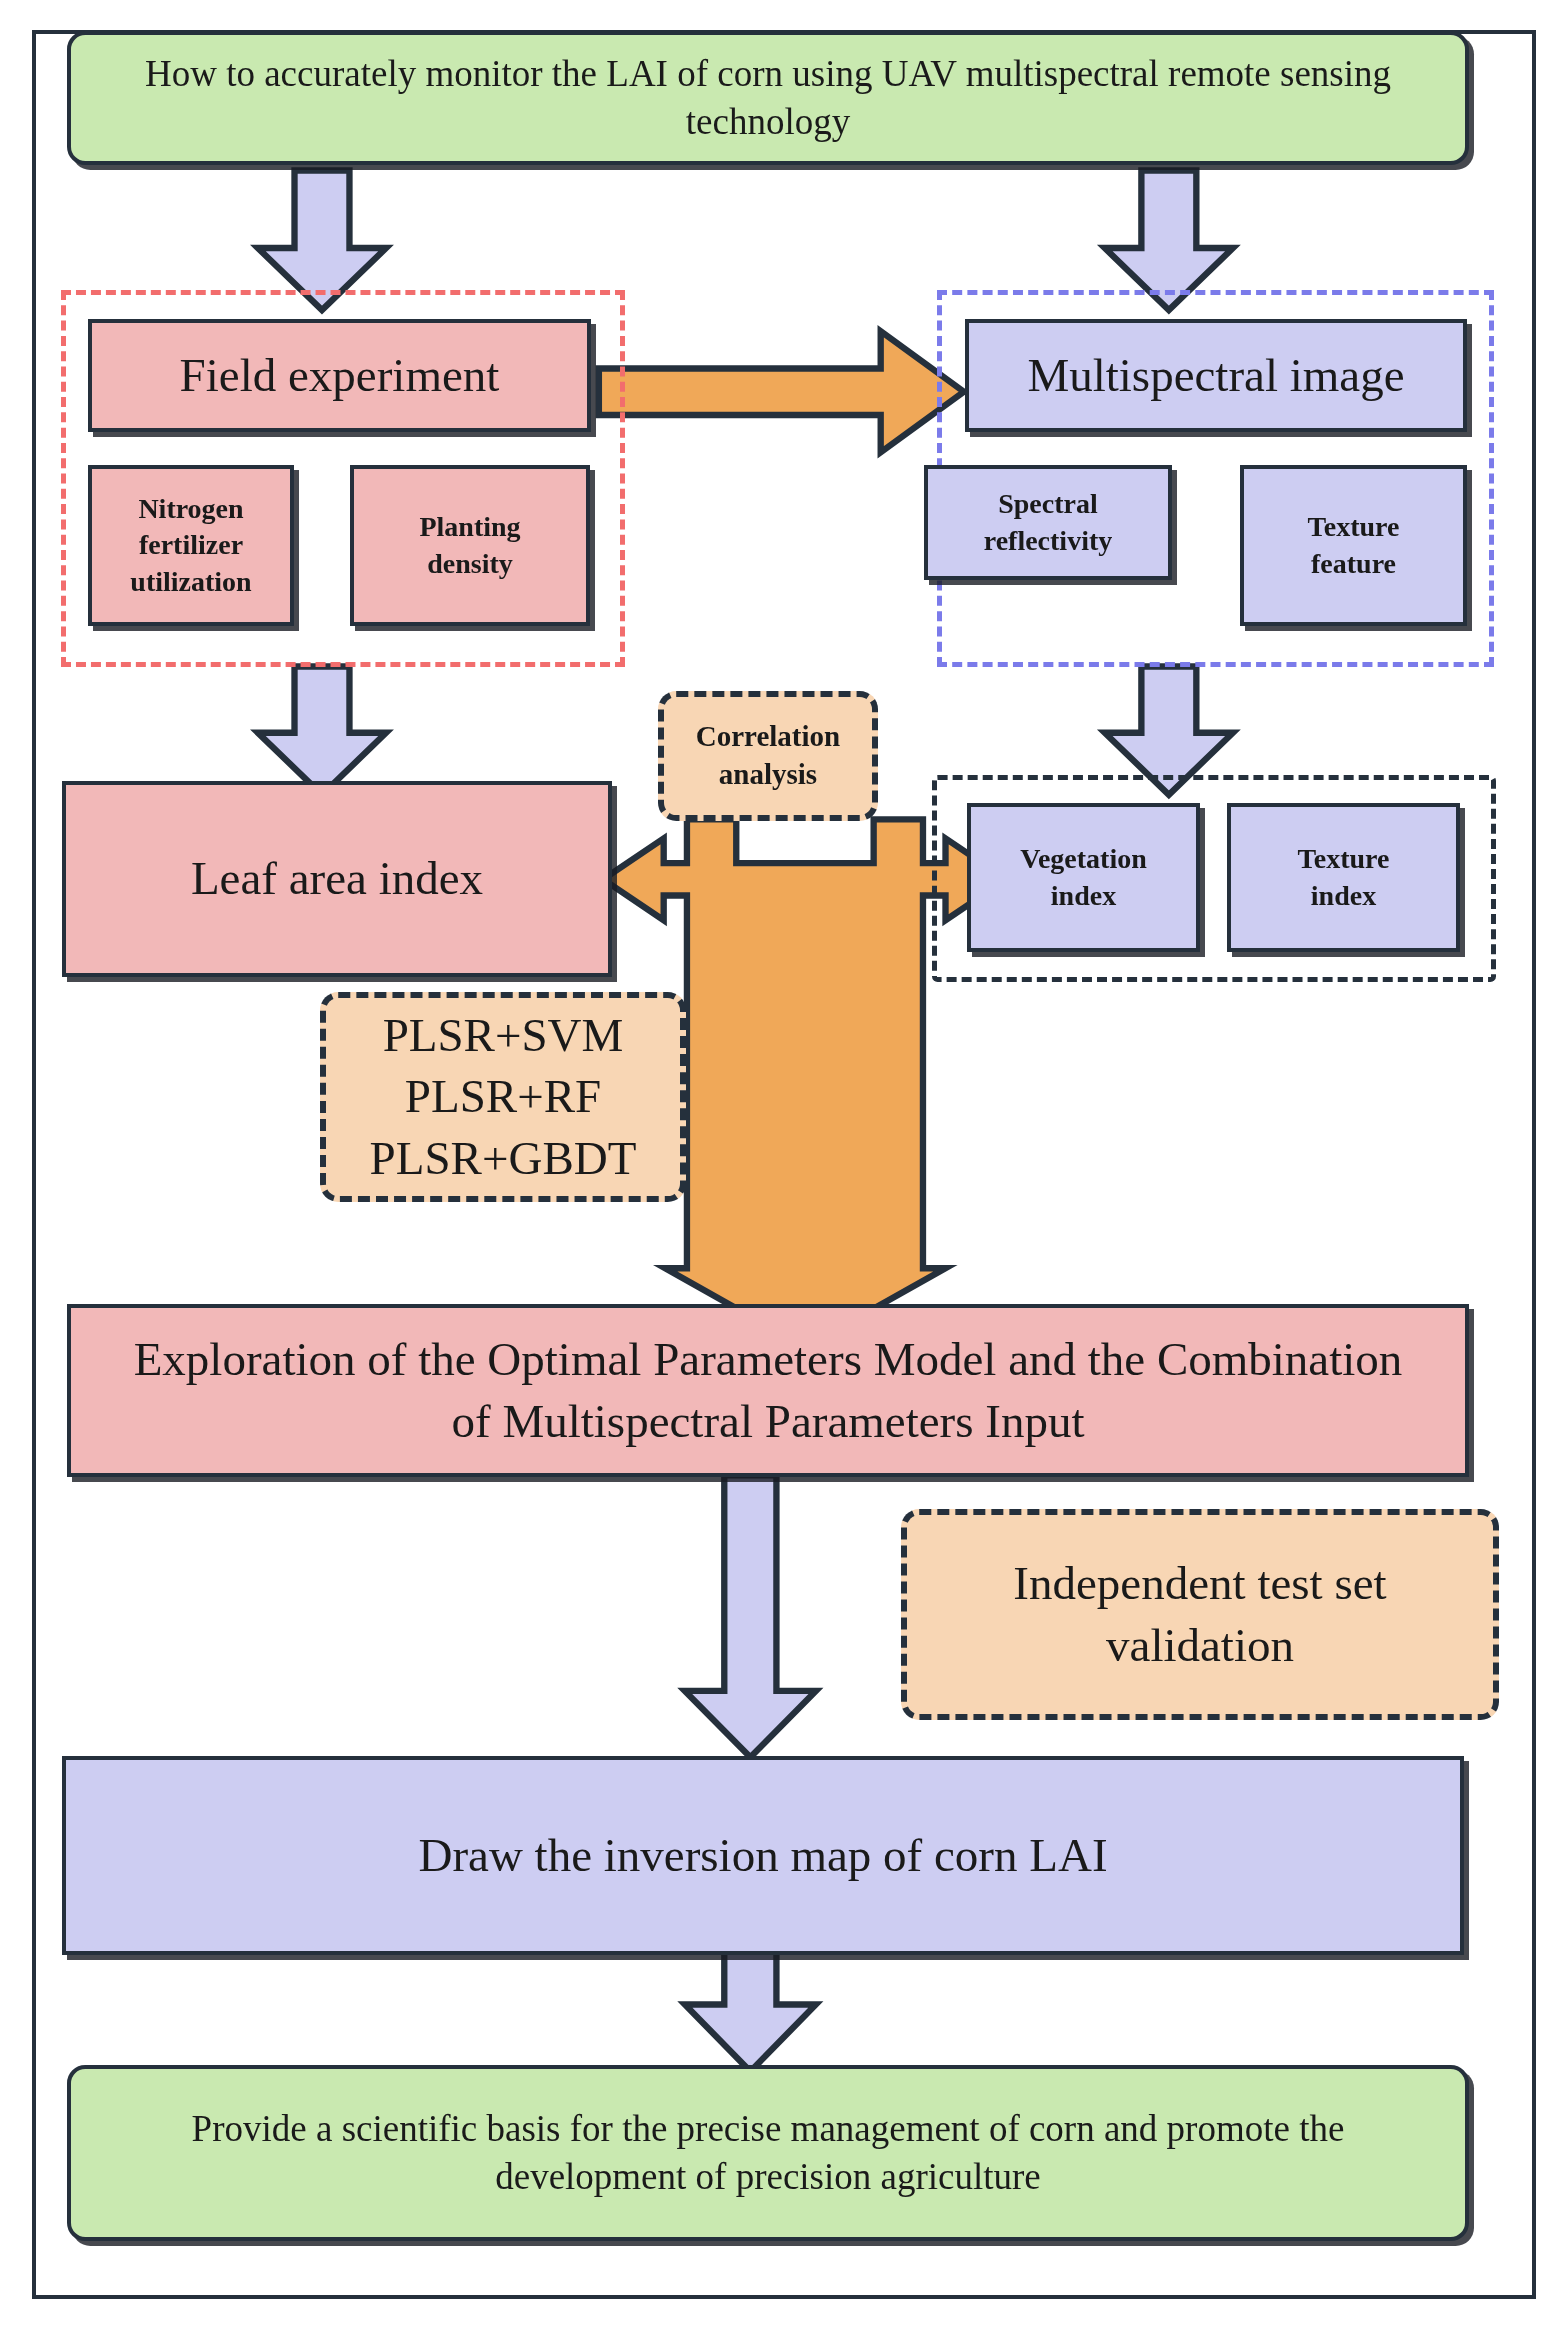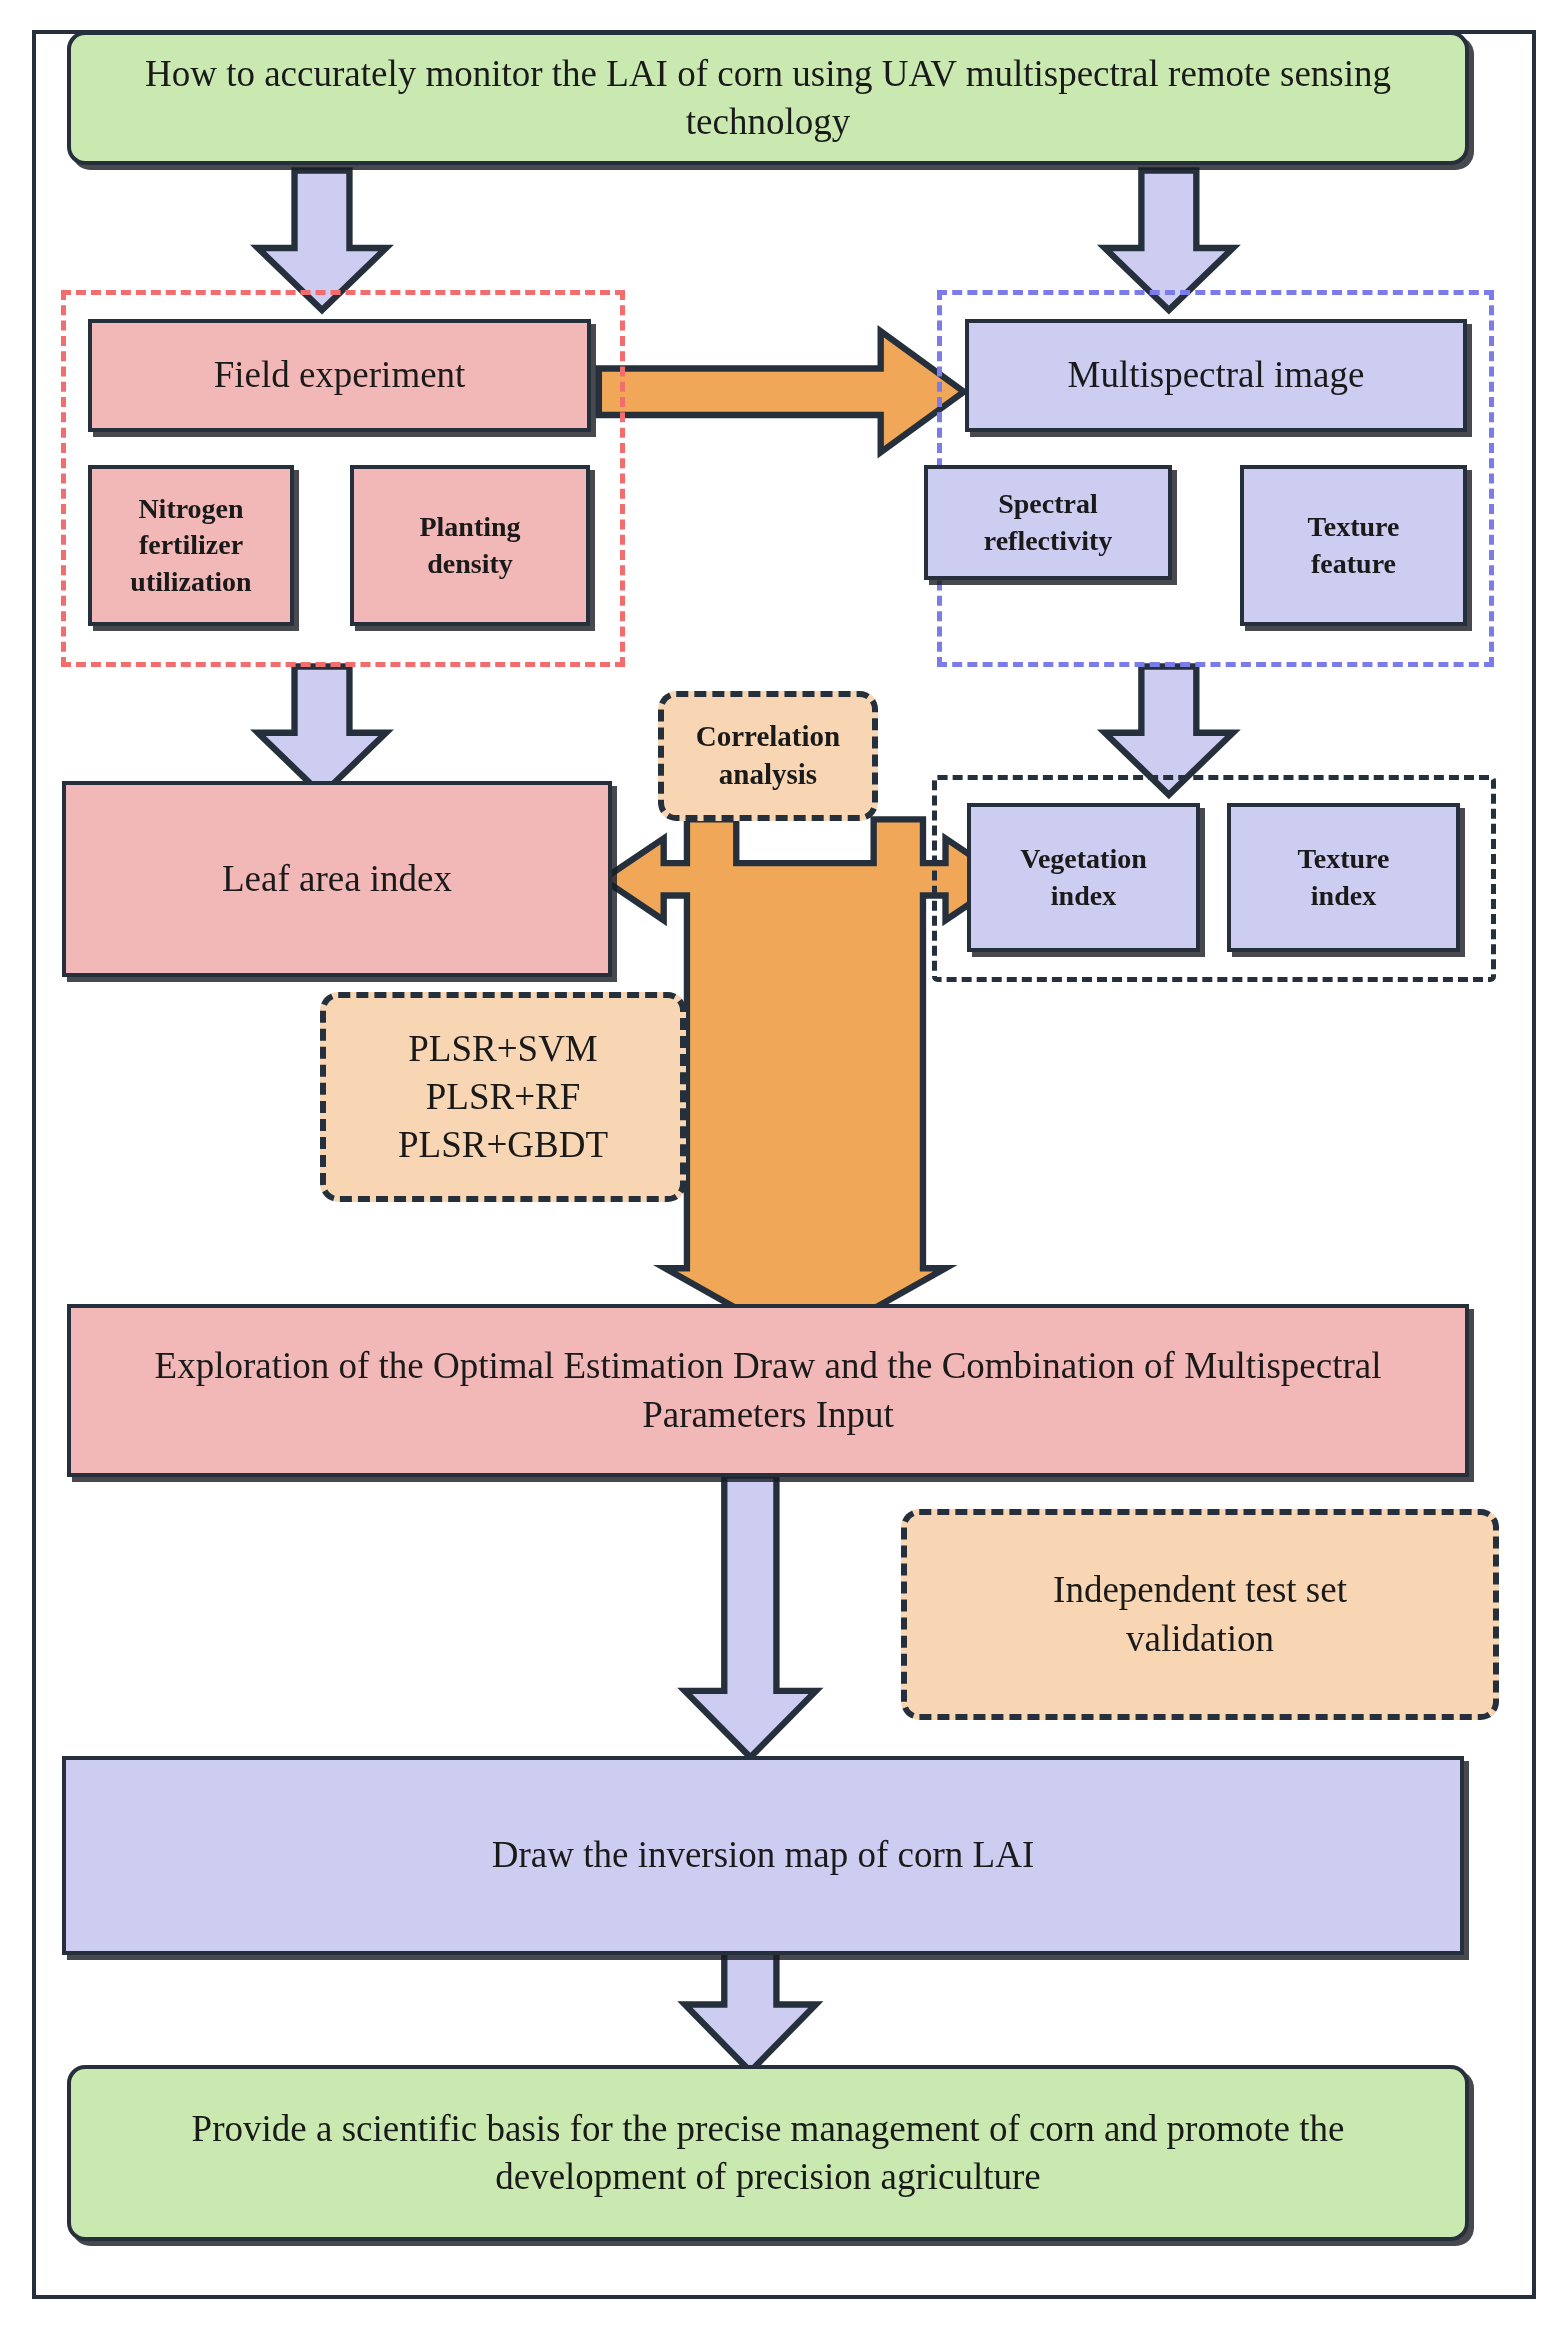--- a/index.html
+++ b/index.html
@@ -56,21 +56,21 @@
     position:absolute;
     box-sizing:border-box;
     background:transparent;
   }
   .g-red   {border:5px dashed #f26d6d;}
   .g-purple{border:5px dashed #7b7bea;}
   .g-dark  {border:5.6px dashed #25303c;border-radius:5.6px;}
 
   
   .t-xl  {font-size:37px;}
-  .t-lg  {font-size:37px;}
+  .t-lg  {font-size:47px;}
   .t-sm  {font-size:28px;font-weight:bold;}
   .t-sb  {font-size:29px;font-weight:bold;}
 
   
   #arrows{position:absolute;left:0;top:0;width:1562px;height:2330px;pointer-events:none;}
 </style>
 </head>
 <body>
 
 <div id="stage">
@@ -132,21 +132,21 @@
   <div class="node solid c-blue t-sm" style="left:967px;top:803px;width:233px;height:149px;">Vegetation
 index</div>
 
   <div class="node solid c-blue t-sm" style="left:1227px;top:803px;width:233px;height:149px;">Texture
 index</div>
 
   <div class="node dashed-node c-peach t-lg" style="left:296px;top:992px;width:366px;height:210px;margin-left:24px;">PLSR+SVM
 PLSR+RF
 PLSR+GBDT</div>
 
-  <div class="node solid c-pink t-lg" style="left:67px;top:1304px;width:1402px;height:173px;padding:0 42px;">Exploration of the Optimal Estimation Draw and the Combination of Multispectral Parameters Input</div>
+  <div class="node solid c-pink t-lg" style="left:67px;top:1304px;width:1402px;height:173px;padding:0 42px;">Exploration of the Optimal Parameters Model and the Combination of Multispectral Parameters Input</div>
 
   <div class="node dashed-node c-peach t-lg" style="left:901px;top:1509px;width:598px;height:211px;">Independent  test set
 validation</div>
 
   <div class="node solid c-blue t-lg" style="left:62px;top:1756px;width:1402px;height:199px;">Draw the inversion map of corn LAI</div>
 
   <div class="node solid rounded c-green t-xl" style="left:67px;top:2065px;width:1402px;height:176px;padding:0 54px;">Provide a scientific basis for the precise management of corn and promote the development of precision agriculture</div>
 </div>
 
 

